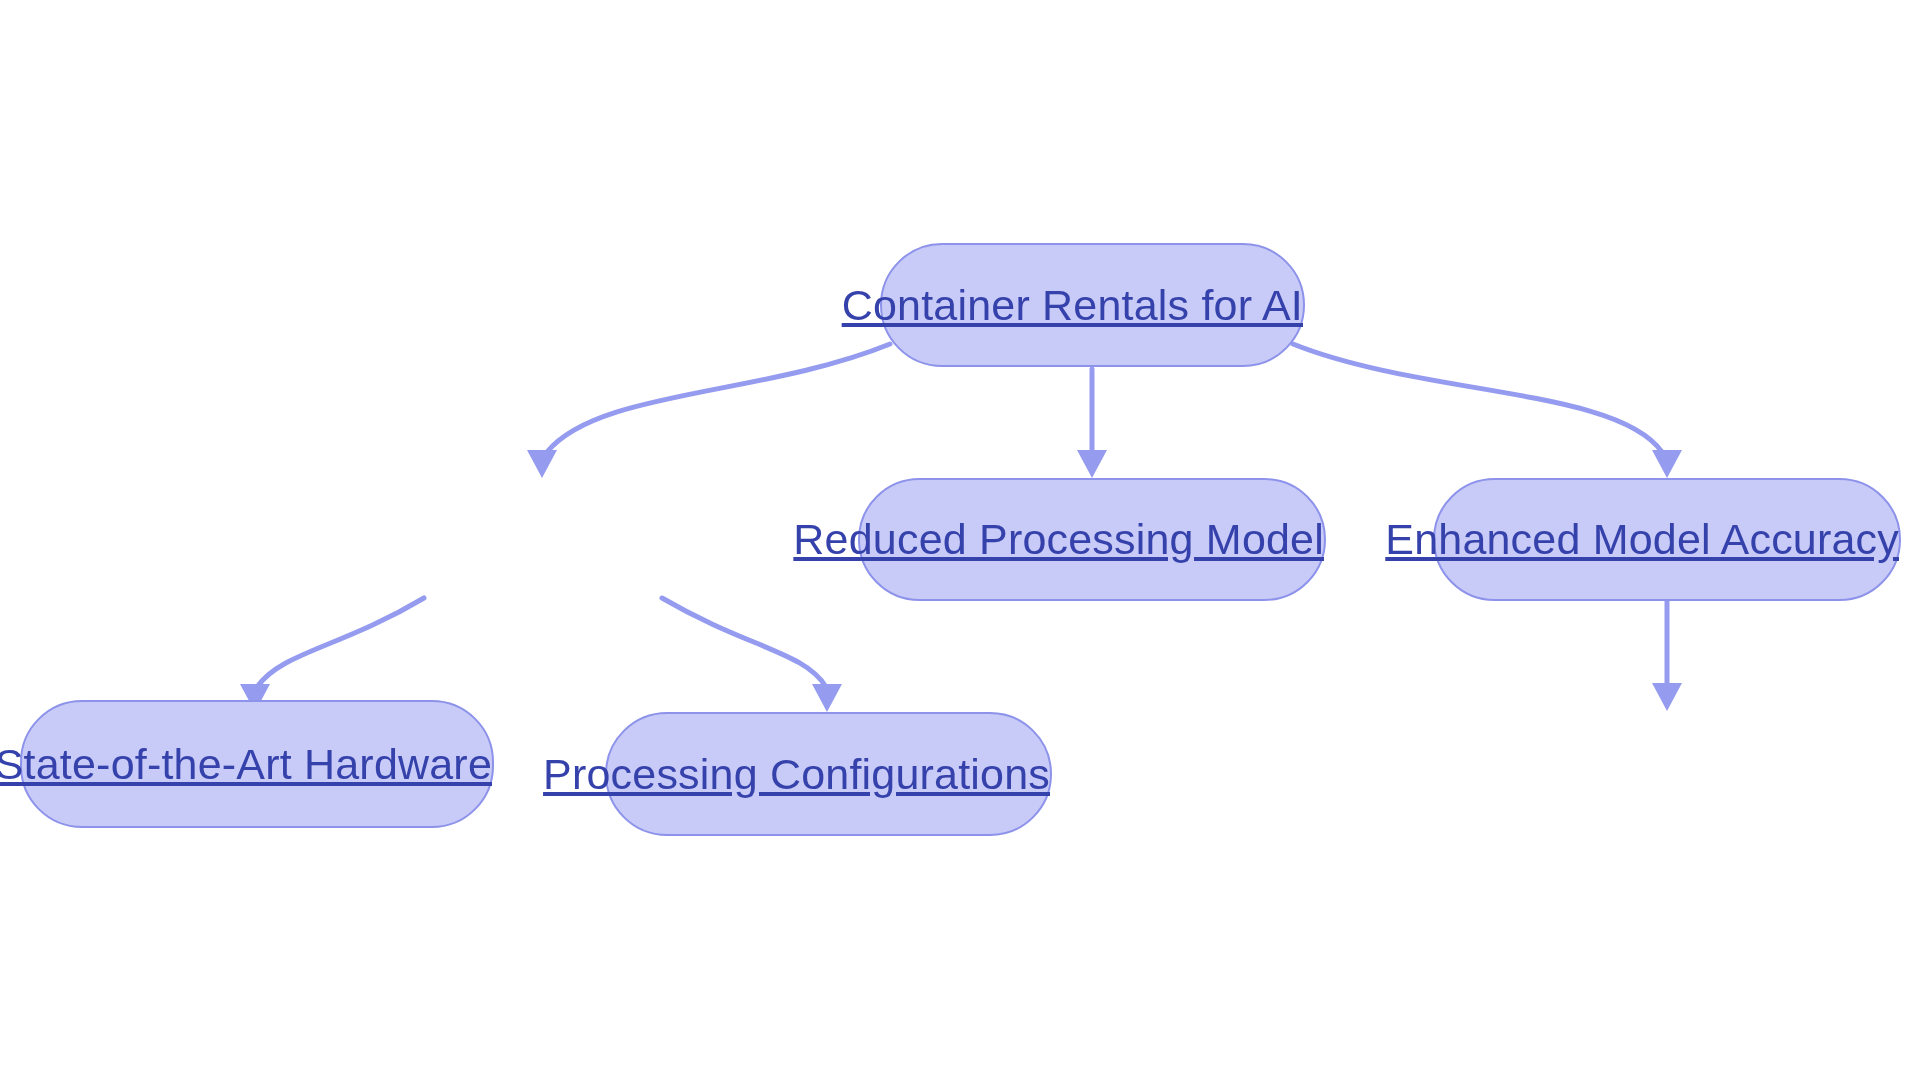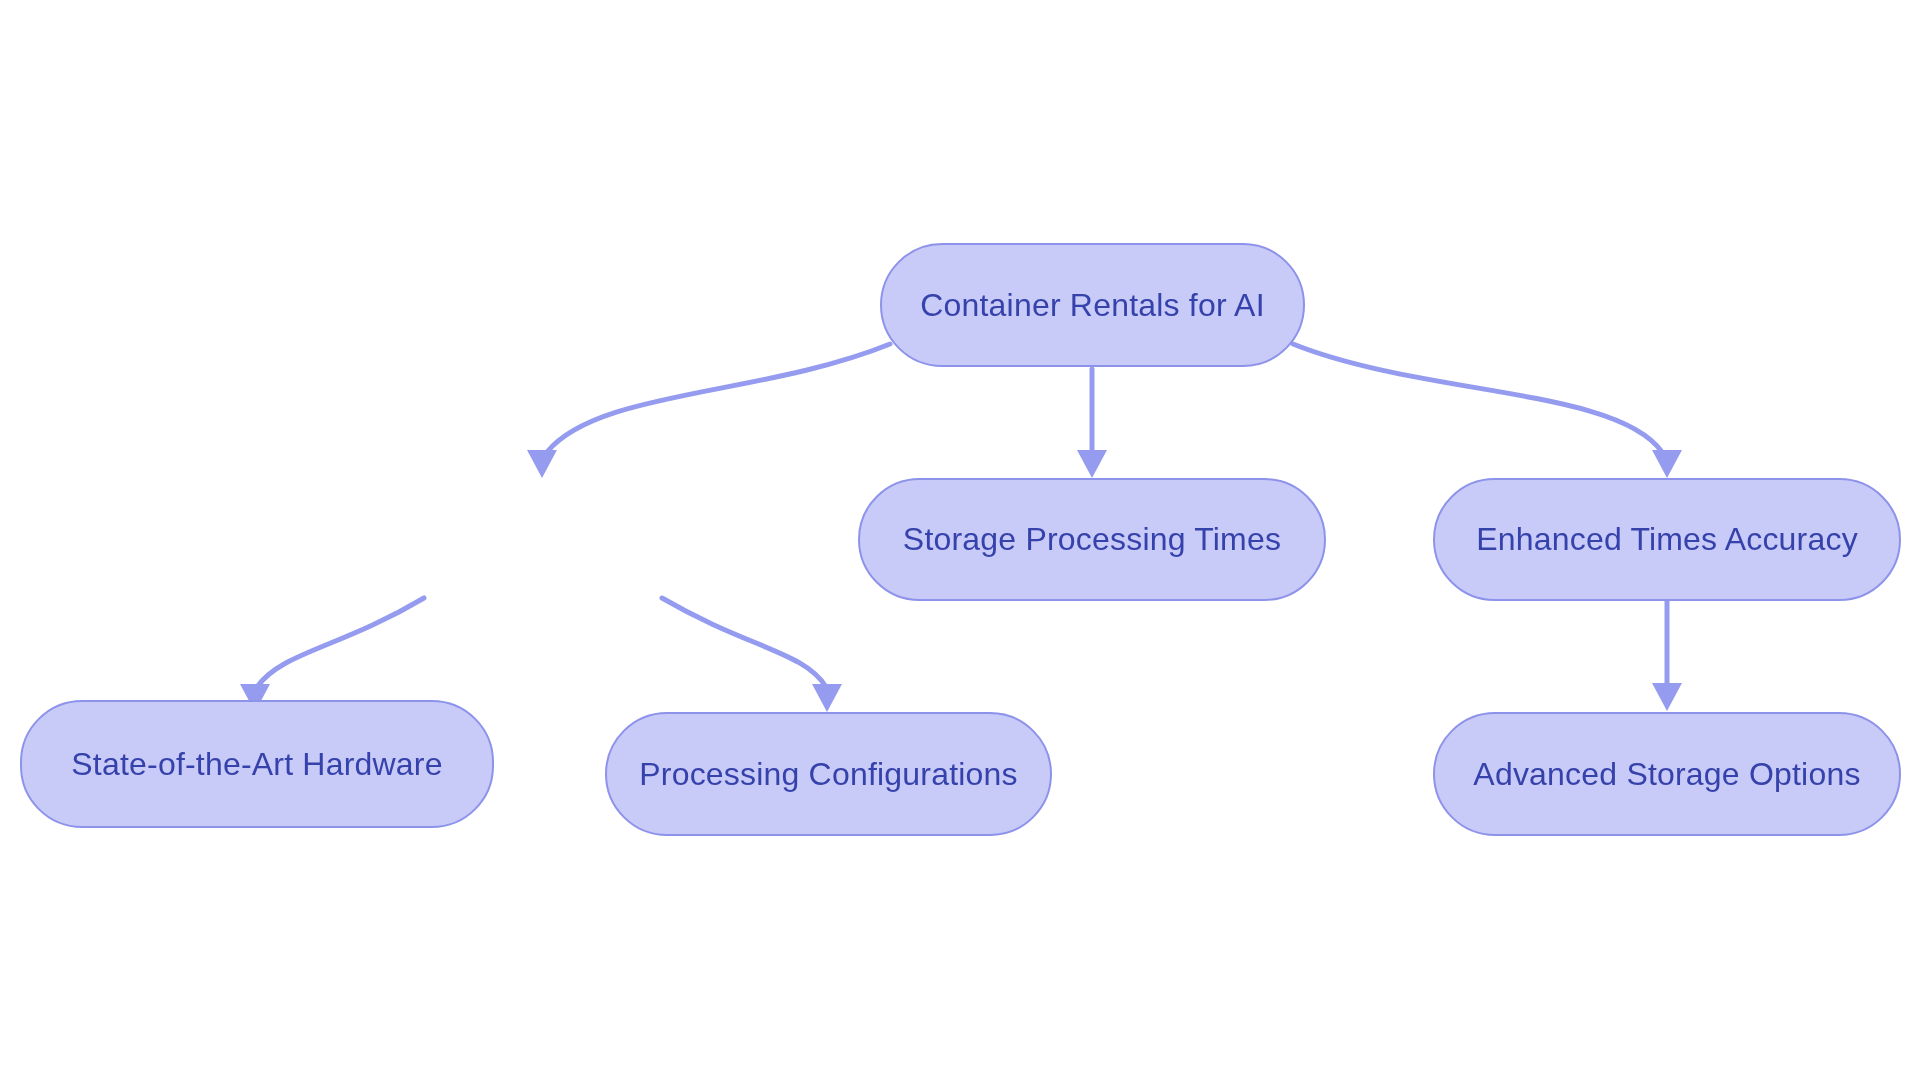--- a/index.html
+++ b/index.html
@@ -16,29 +16,30 @@
     overflow:hidden;
     font-family:"Liberation Sans", sans-serif;
   }
   .canvas{position:relative;width:1920px;height:1083px;background:var(--bg);}
   .edges{position:absolute;left:0;top:0;width:1920px;height:1083px;}
   .edges path{fill:none;stroke:var(--arrow);stroke-width:5;stroke-linecap:round;}
   .edges polygon{fill:var(--arrow);stroke:none;}
   .node{
     position:absolute;
     box-sizing:border-box;
-    display:flex;align-items:center;justify-content:center;
+    display:flex;align-items:center;justify-content:flex-end;
     background:var(--node-fill);
     border:2px solid var(--node-border);
     border-radius:62px;
     color:var(--text);
-    font-size:32px;
+    font-size:43px;
     letter-spacing:0.2px;
     white-space:nowrap;
     text-align:center;
+    text-decoration:underline;
   }
 </style>
 </head>
 <body>
 
 <div class="canvas">
 
   <svg class="edges" viewBox="0 0 1920 1083" xmlns="http://www.w3.org/2000/svg">
     <g>
       <path d="M 890 344 C 762 396, 598 390, 547 452"></path>
@@ -65,32 +66,29 @@
       <polygon points="1652,683 1682,683 1667,711"></polygon>
     </g>
   </svg>
 
   <div class="node" style="left:880px;top:243px;width:425px;height:124px;">
     <span>Container Rentals for AI</span>
   </div>
 
 
   <div class="node" style="left:858px;top:478px;width:468px;height:123px;">
-    <span>Storage Processing Times</span>
+    <span>Reduced Processing Model</span>
   </div>
 
   <div class="node" style="left:1433px;top:478px;width:468px;height:123px;">
-    <span>Enhanced Times Accuracy</span>
+    <span>Enhanced Model Accuracy</span>
   </div>
 
   <div class="node" style="left:20px;top:700px;width:474px;height:128px;">
     <span>State-of-the-Art Hardware</span>
   </div>
 
   <div class="node" style="left:605px;top:712px;width:447px;height:124px;">
     <span>Processing Configurations</span>
   </div>
 
-  <div class="node" style="left:1433px;top:712px;width:468px;height:124px;">
-    <span>Advanced Storage Options</span>
-  </div>
 
 </div>
 
 </body></html>

